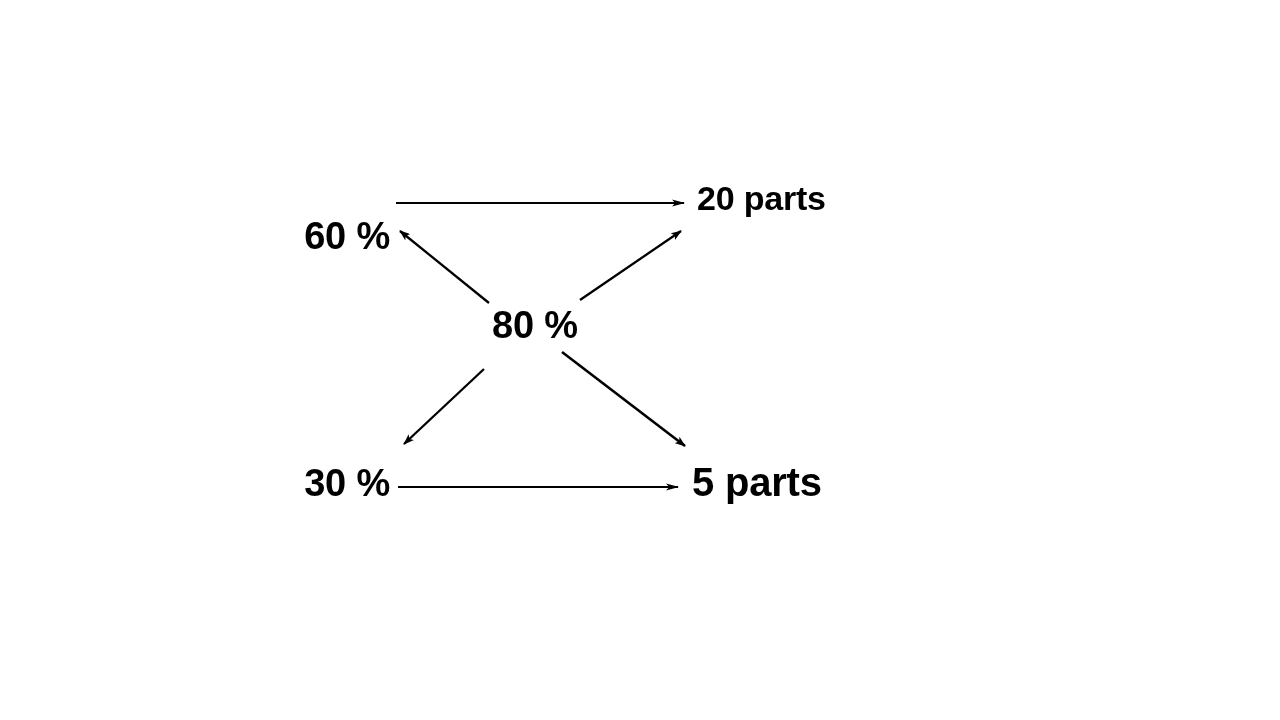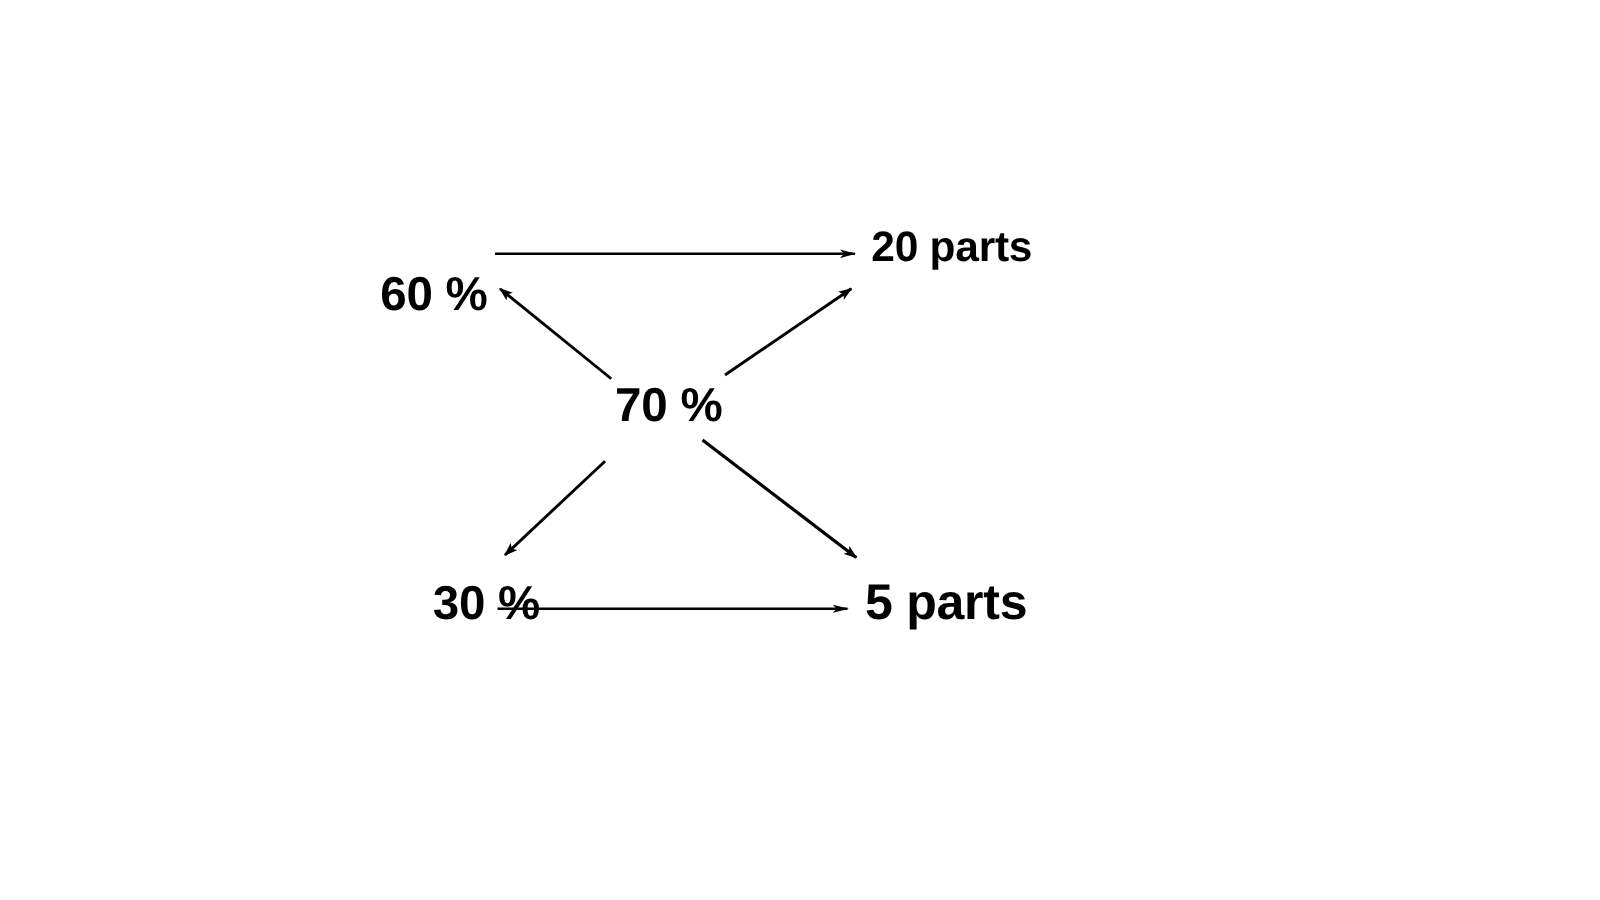--- a/index.html
+++ b/index.html
@@ -61,21 +61,20 @@
     text-align: center;
     font-size: 38px;
   }
   
   #node-bottom-left {
     left: 0;
     top: 464px;
     width: 390px;
     text-align: right;
     font-size: 38px;
-    margin-left: 42px;
   }
   
   #node-bottom-right {
     left: 692px;
     top: 462px;
     text-align: left;
     font-size: 40px;
   }
 </style>
 </head>
@@ -103,19 +102,19 @@
 
     <line x1="484" y1="369" x2="404" y2="444" stroke="#000000" stroke-width="2.3" marker-end="url(#arrowhead)"></line>
 
     <line x1="562" y1="352" x2="685" y2="446" stroke="#000000" stroke-width="2.6" marker-end="url(#arrowhead)"></line>
   </svg>
 
   <div class="node-label" id="node-top-left">60 %</div>
 
   <div class="node-label" id="node-top-right">20 parts</div>
 
-  <div class="node-label" id="node-center">70 %</div>
+  <div class="node-label" id="node-center">80 %</div>
 
   <div class="node-label" id="node-bottom-left">30 %</div>
 
   <div class="node-label" id="node-bottom-right">5 parts</div>
 
 </div>
 
 </body></html>

